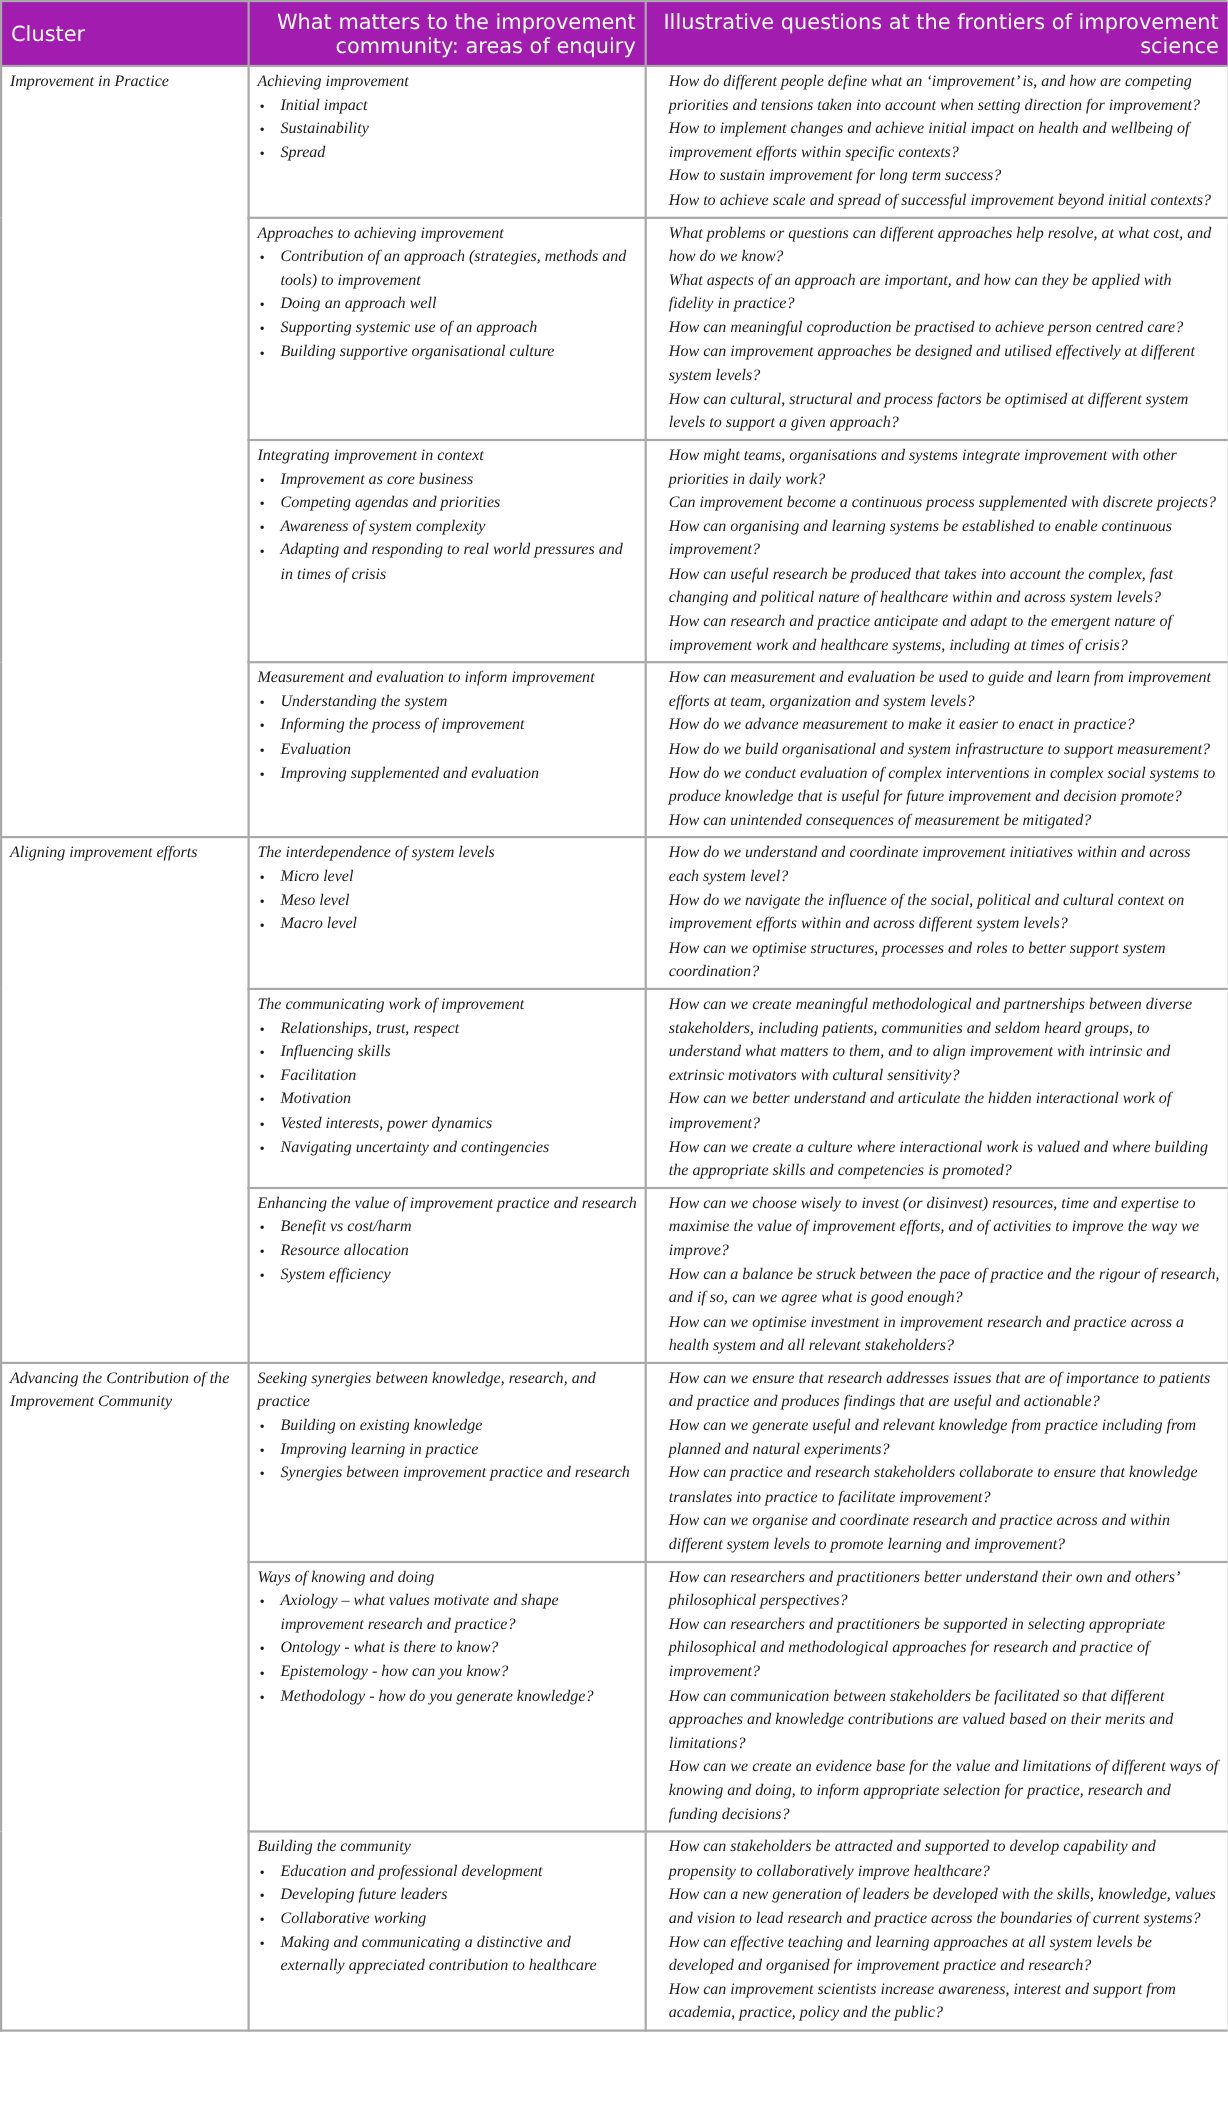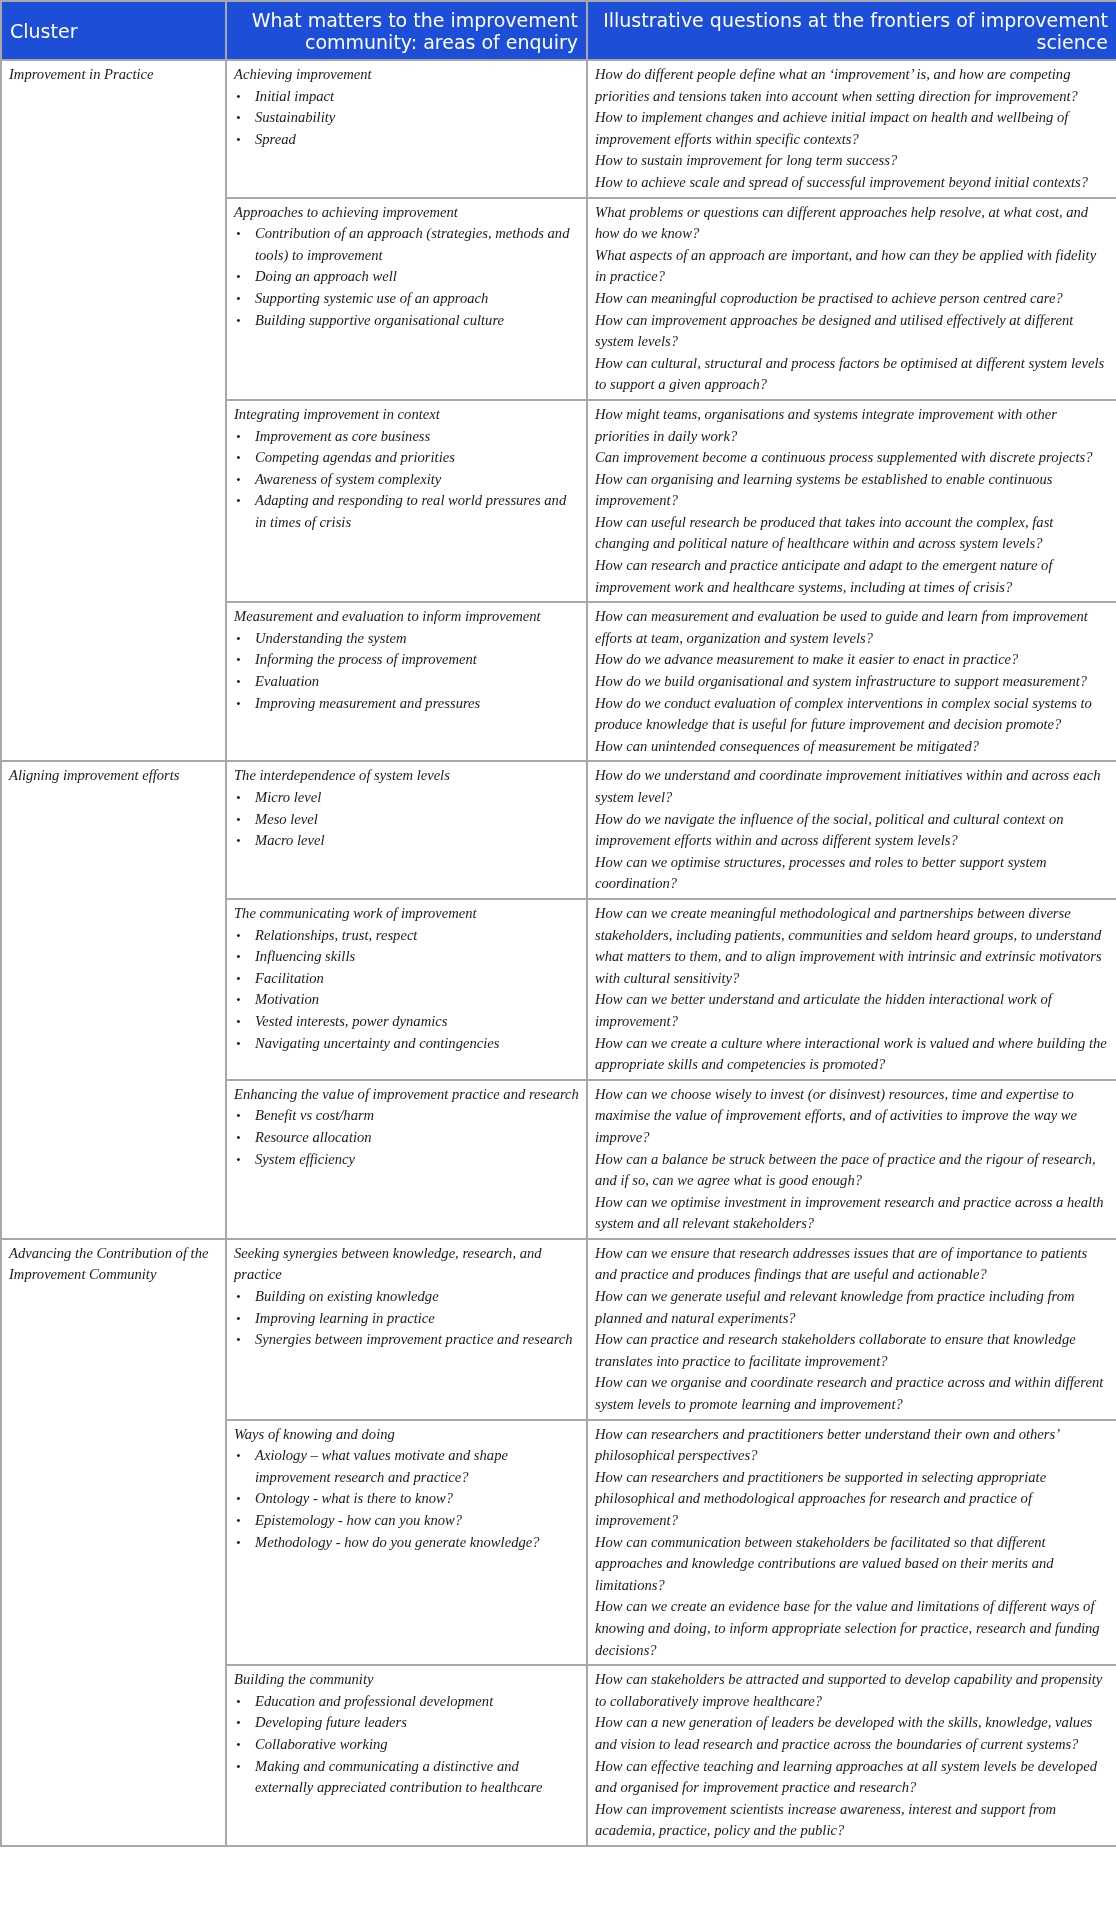--- a/index.html
+++ b/index.html
@@ -2,31 +2,31 @@
 <html><head>
 <meta charset="utf-8">
 <style>
   html, body { margin:0; padding:0; background:#ffffff; }
   body { width:1116px; height:1913px; overflow:hidden; font-family:"Liberation Serif", serif; color:#1a1a1a; }
   table.frontiers { border-collapse:collapse; width:1116px; table-layout:fixed; border:2px solid #a8a8a8; }
   col.c1 { width:225px; }
   col.c2 { width:361px; }
   col.c3 { width:530px; }
   thead th {
-    background:#1d4ed8; color:#ffffff; font-family:"DejaVu Sans", sans-serif; font-weight:normal;
+    background:#a21caf; color:#ffffff; font-family:"DejaVu Sans", sans-serif; font-weight:normal;
     font-size:19px; line-height:22px; padding:7px 8px 6px 8px; border:2px solid #a8a8a8; vertical-align:middle;
   }
   thead th.h1 { text-align:left; }
   thead th.h2, thead th.h3 { text-align:right; }
   tbody td { border:2px solid #a8a8a8; vertical-align:top; font-size:14.6px; line-height:21.6px; padding:3px 7px 3px 7px;font-style:italic; }
   .area-title { display:block; }
   ul.bullets { margin:0; padding:0; list-style:none; }
   ul.bullets li { position:relative; padding-left:21px; }
   ul.bullets li::before { content:"\2022"; position:absolute; left:2px; top:0; font-size:13px; }
-  .q { display:block; }
+  .q { display:block;margin-left:13px; }
 </style>
 </head>
 <body>
 
 <table class="frontiers">
   <colgroup>
       <col class="c1">
       <col class="c2">
       <col class="c3">
     </colgroup>
@@ -91,21 +91,21 @@
           <span class="q">How can research and practice anticipate and adapt to the emergent nature of improvement work and healthcare systems, including at times of crisis?</span>
         </td>
       </tr>
       <tr>
         <td>
           <span class="area-title">Measurement and evaluation to inform improvement</span>
           <ul class="bullets">
             <li>Understanding the system</li>
             <li>Informing the process of improvement</li>
             <li>Evaluation</li>
-            <li>Improving measurement and pressures</li>
+            <li>Improving supplemented and evaluation</li>
           </ul>
         </td>
         <td>
           <span class="q">How can measurement and evaluation be used to guide and learn from improvement efforts at team, organization and system levels?</span>
           <span class="q">How do we advance measurement to make it easier to enact in practice?</span>
           <span class="q">How do we build organisational and system infrastructure to support measurement?</span>
           <span class="q">How do we conduct evaluation of complex interventions in complex social systems to produce knowledge that is useful for future improvement and decision promote?</span>
           <span class="q">How can unintended consequences of measurement be mitigated?</span>
         </td>
       </tr>

